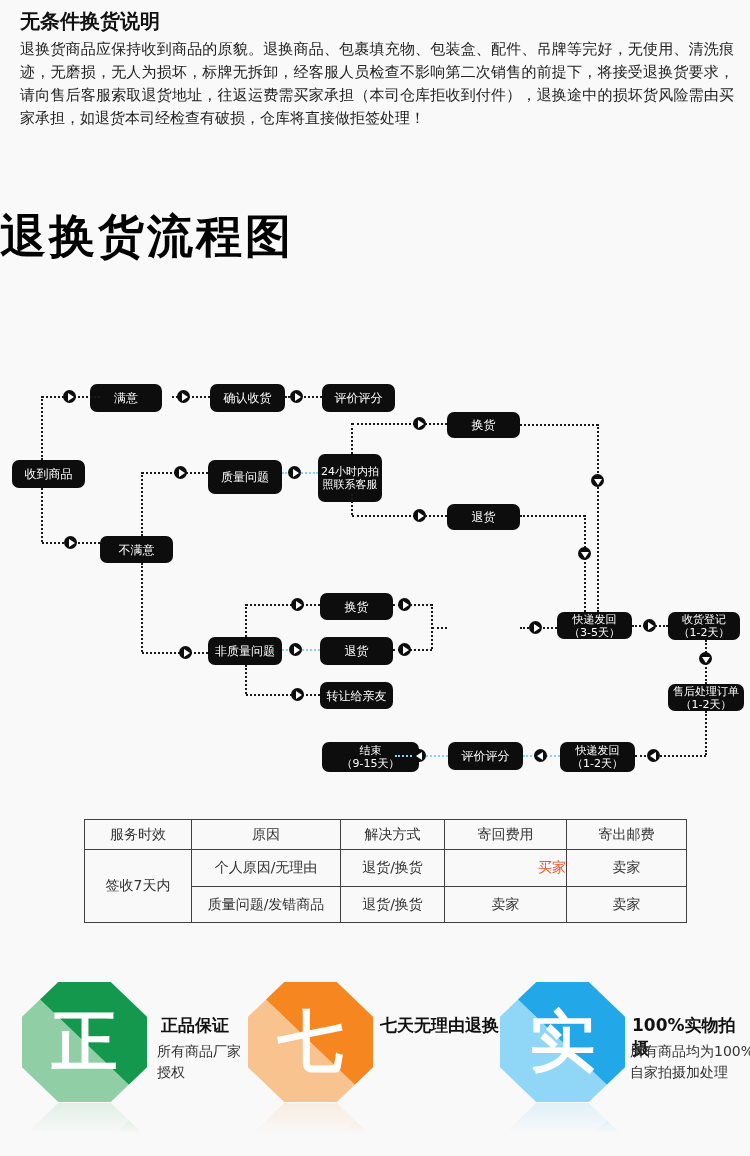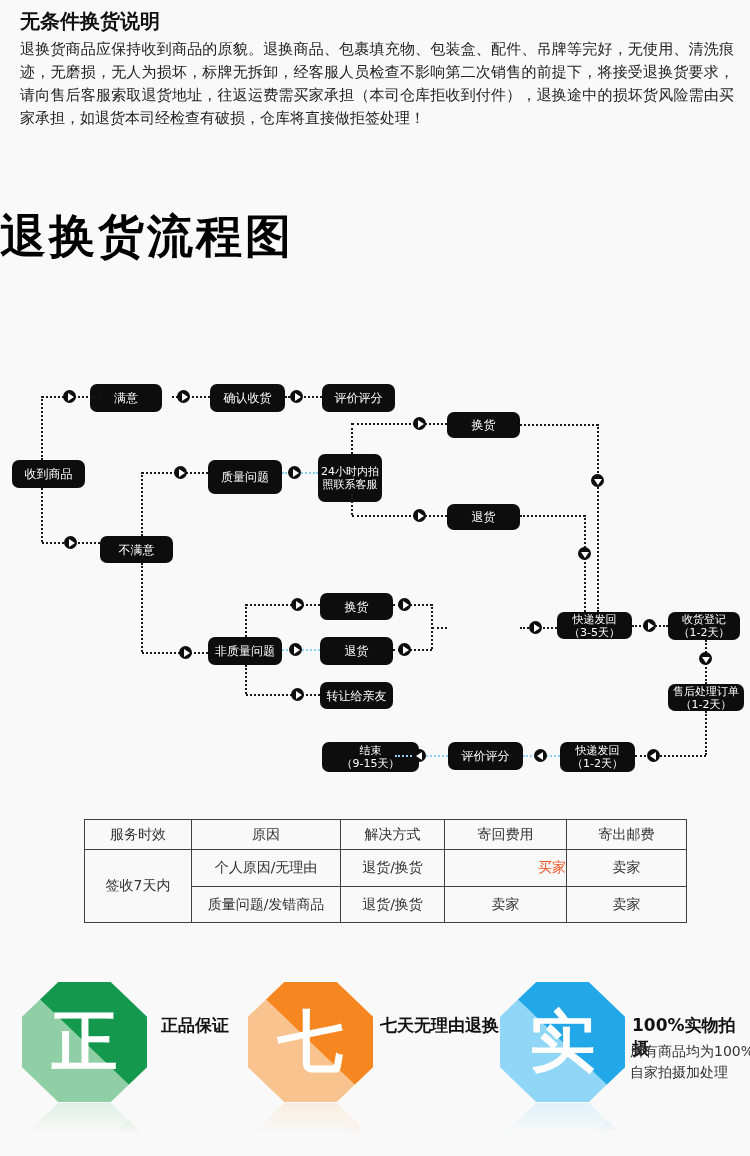--- a/index.html
+++ b/index.html
@@ -175,20 +175,24 @@
   </tbody>
     </table>
 
   <div class="oct" style="left: 22px; top: 982px; background: linear-gradient(to left bottom, rgb(19, 152, 77) 49.8%, rgb(144, 207, 165) 50.2%);">
     <span class="ch">正</span>
   </div>
   <div class="refl-wrap" style="left:22px;top:1103px;">
       <div class="refl" style="background: linear-gradient(to left bottom, rgb(19, 152, 77) 49.8%, rgb(144, 207, 165) 50.2%);"></div>
     </div>
   <div class="b-title" style="left:161px;top:1014px;">正品保证</div>
+  <div class="b-desc" style="left:157px;top:1041px;width:130px;">
+    <div>所有商品厂家</div>
+    <div>授权</div>
+  </div>
 
   <div class="oct" style="left: 248px; top: 982px; background: linear-gradient(to left bottom, rgb(246, 134, 31) 49.8%, rgb(248, 195, 142) 50.2%);">
     <span class="ch">七</span>
   </div>
   <div class="refl-wrap" style="left:248px;top:1103px;">
       <div class="refl" style="background: linear-gradient(to left bottom, rgb(246, 134, 31) 49.8%, rgb(248, 195, 142) 50.2%);"></div>
     </div>
   <div class="b-title" style="left:380px;top:1014px;">七天无理由退换</div>
 
   <div class="oct" style="left: 500px; top: 982px; background: linear-gradient(to left bottom, rgb(34, 167, 232) 49.8%, rgb(143, 214, 247) 50.2%);">

